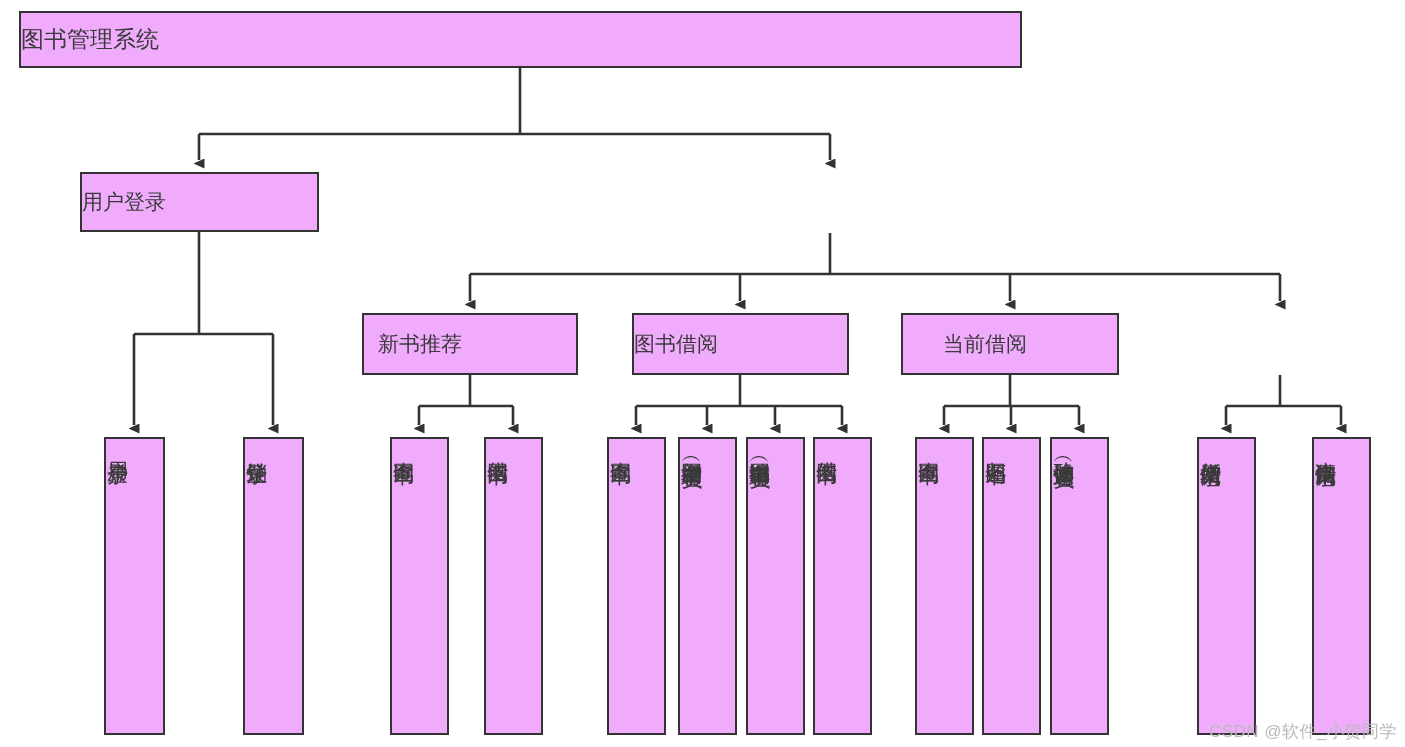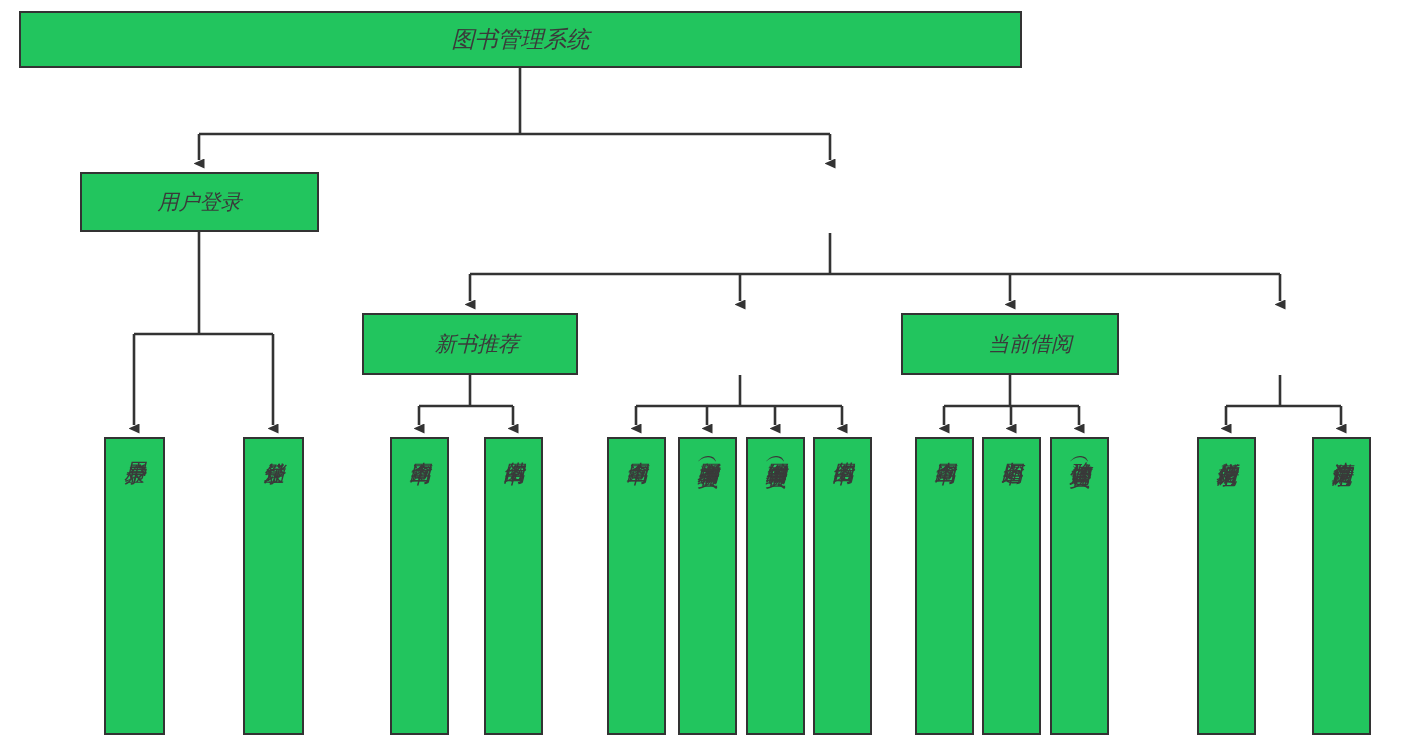--- a/index.html
+++ b/index.html
@@ -21,26 +21,25 @@
     left: 0;
     top: 0;
     width: 1405px;
     height: 747px;
     pointer-events: none;
   }
   .node {
     position: absolute;
     box-sizing: border-box;
     border: 2px solid #333333;
-    background: #22c55e;
+    background: #f0abfc;
     display: flex;
     align-items: center;
-    justify-content: center;
+    justify-content: flex-start;
     color: #3a3a3a;
-    font-style: italic;
   }
   .node.horizontal .node-label {
     writing-mode: horizontal-tb;
     white-space: nowrap;
     line-height: 1.1;
   }
   
   .node.vertical {
     align-items: flex-start;
     padding-top: 6px;
@@ -130,20 +129,23 @@
 
   <div class="node horizontal lvl-2" style="left:80px; top:172px; width:239px; height:60px;">
     <span class="node-label">用户登录</span>
   </div>
 
 
   <div class="node horizontal lvl-3" style="left:362px; top:313px; width:216px; height:62px;padding-left:14px;">
     <span class="node-label">新书推荐</span>
   </div>
 
+  <div class="node horizontal lvl-3" style="left:632px; top:313px; width:217px; height:62px;">
+    <span class="node-label">图书借阅</span>
+  </div>
 
   <div class="node horizontal lvl-3" style="left:901px; top:313px; width:218px; height:62px;padding-left:40px;">
     <span class="node-label">当前借阅</span>
   </div>
 
 
   <div class="node vertical lvl-leaf" style="left:104px; top:437px; width:61px; height:298px;">
     <span class="node-label">用户登录</span>
   </div>
 
@@ -188,14 +190,15 @@
   </div>
 
   <div class="node vertical lvl-leaf" style="left:1197px; top:437px; width:59px; height:298px;">
     <span class="node-label">新增借阅记录</span>
   </div>
 
   <div class="node vertical lvl-leaf" style="left:1312px; top:437px; width:59px; height:298px;">
     <span class="node-label">查询借阅记录</span>
   </div>
 
+  <div id="watermark">CSDN @软件_小贺同学</div>
 
 </div>
 
 </body></html>

